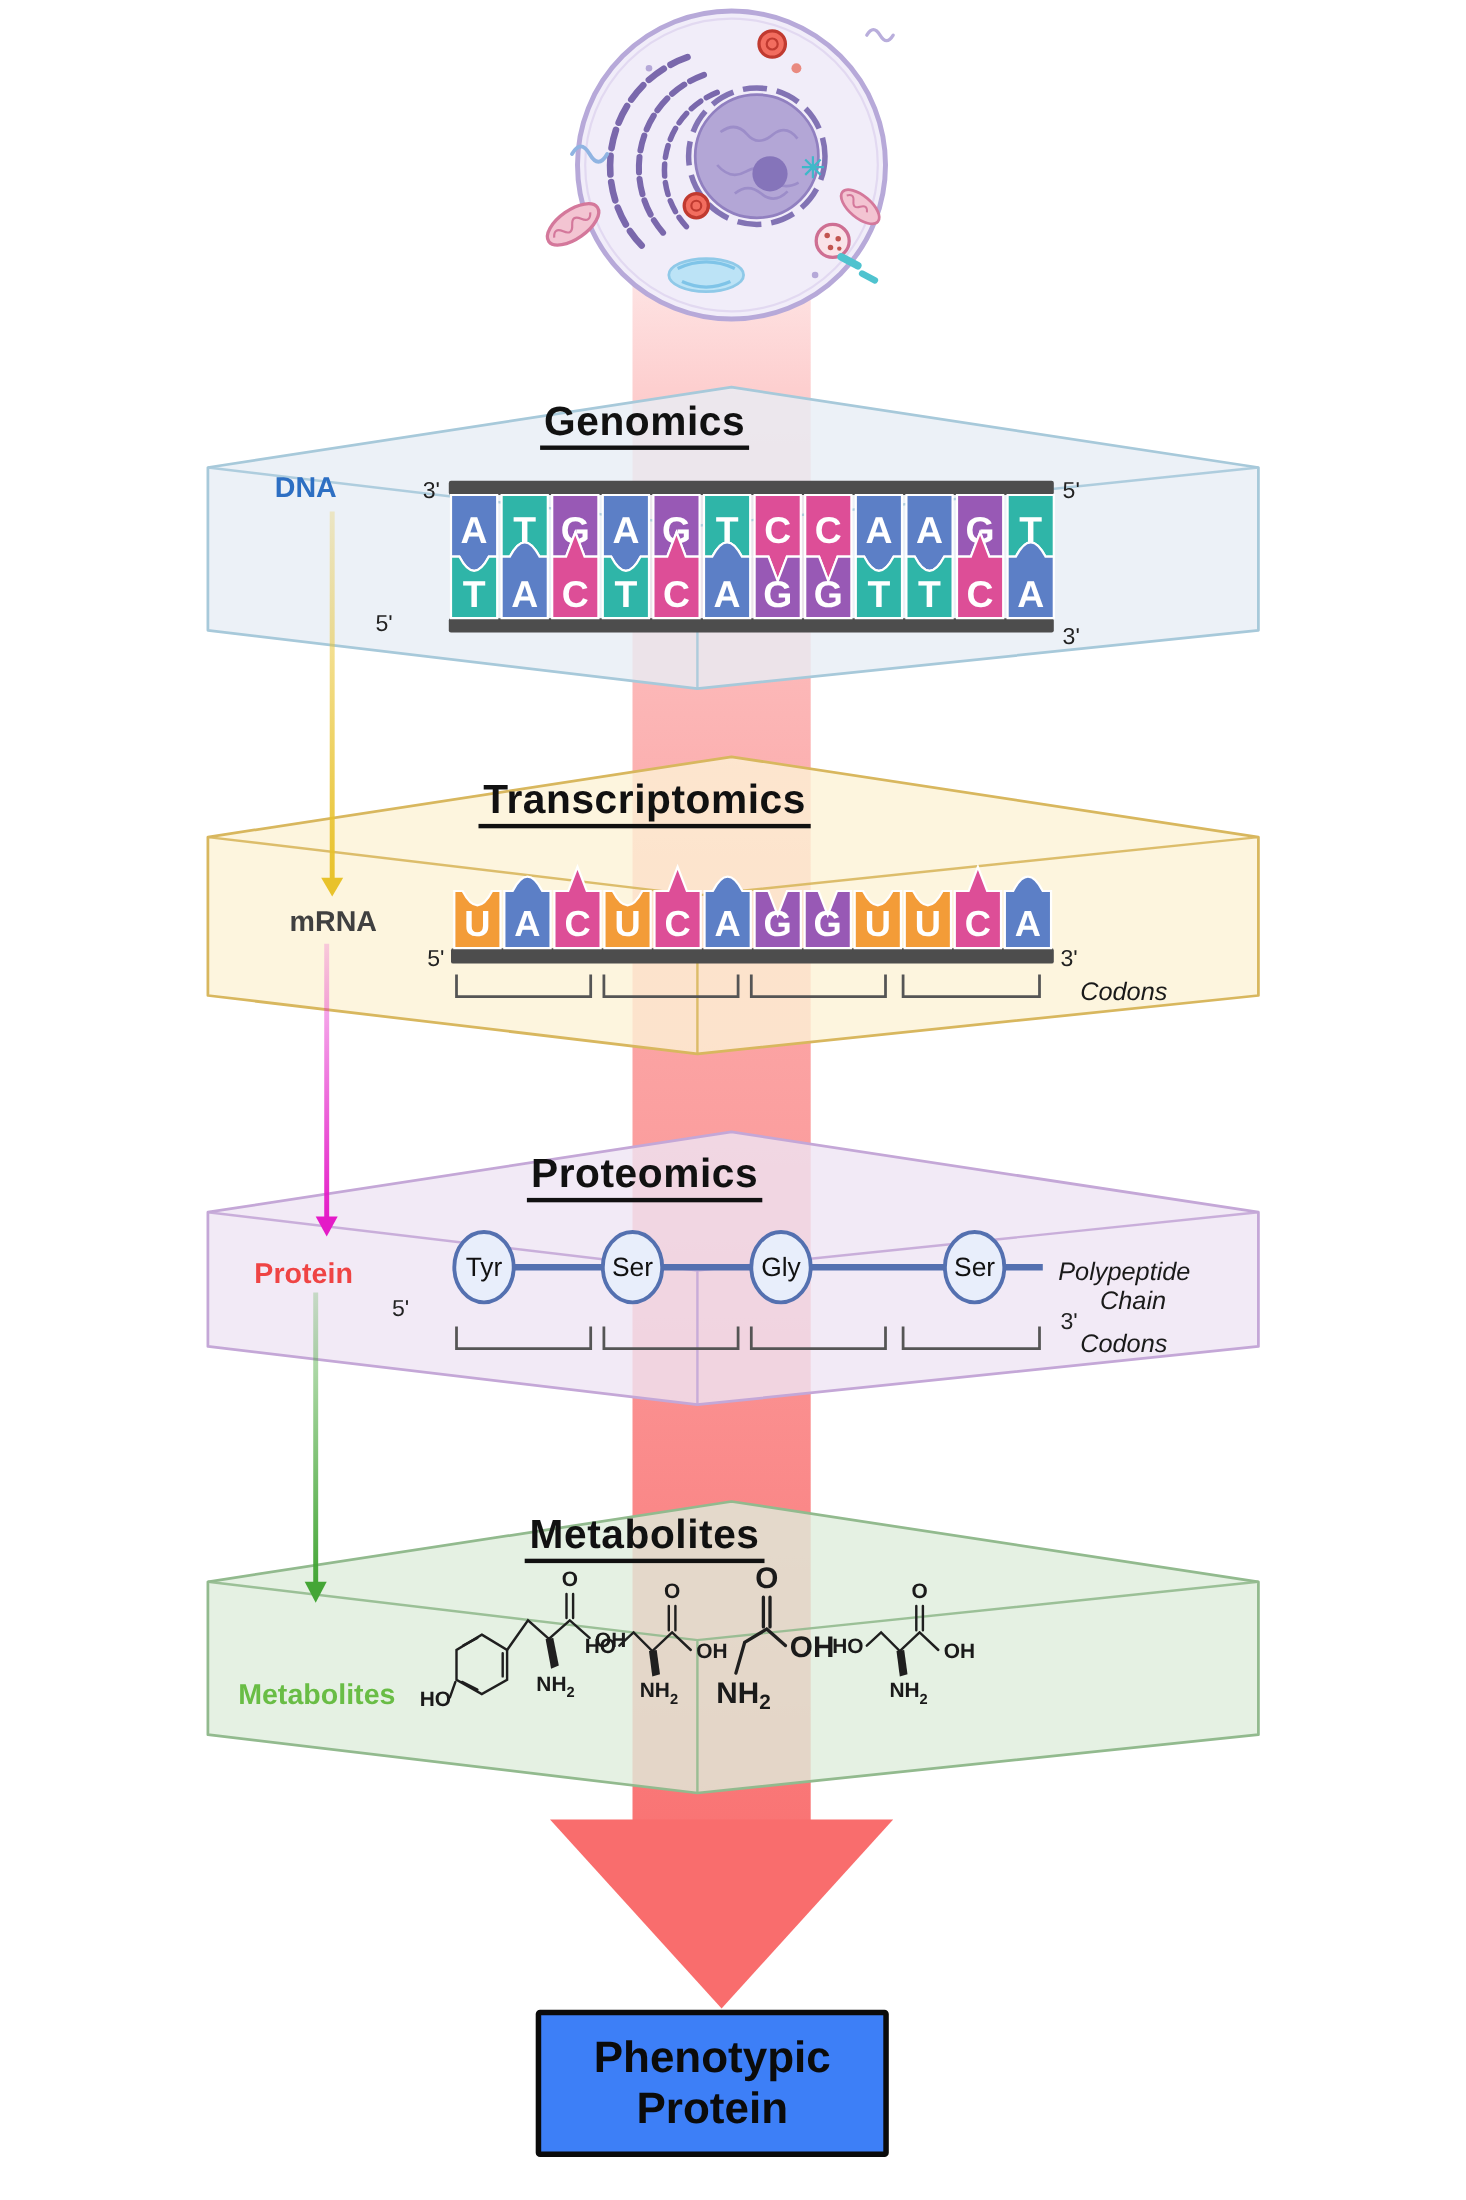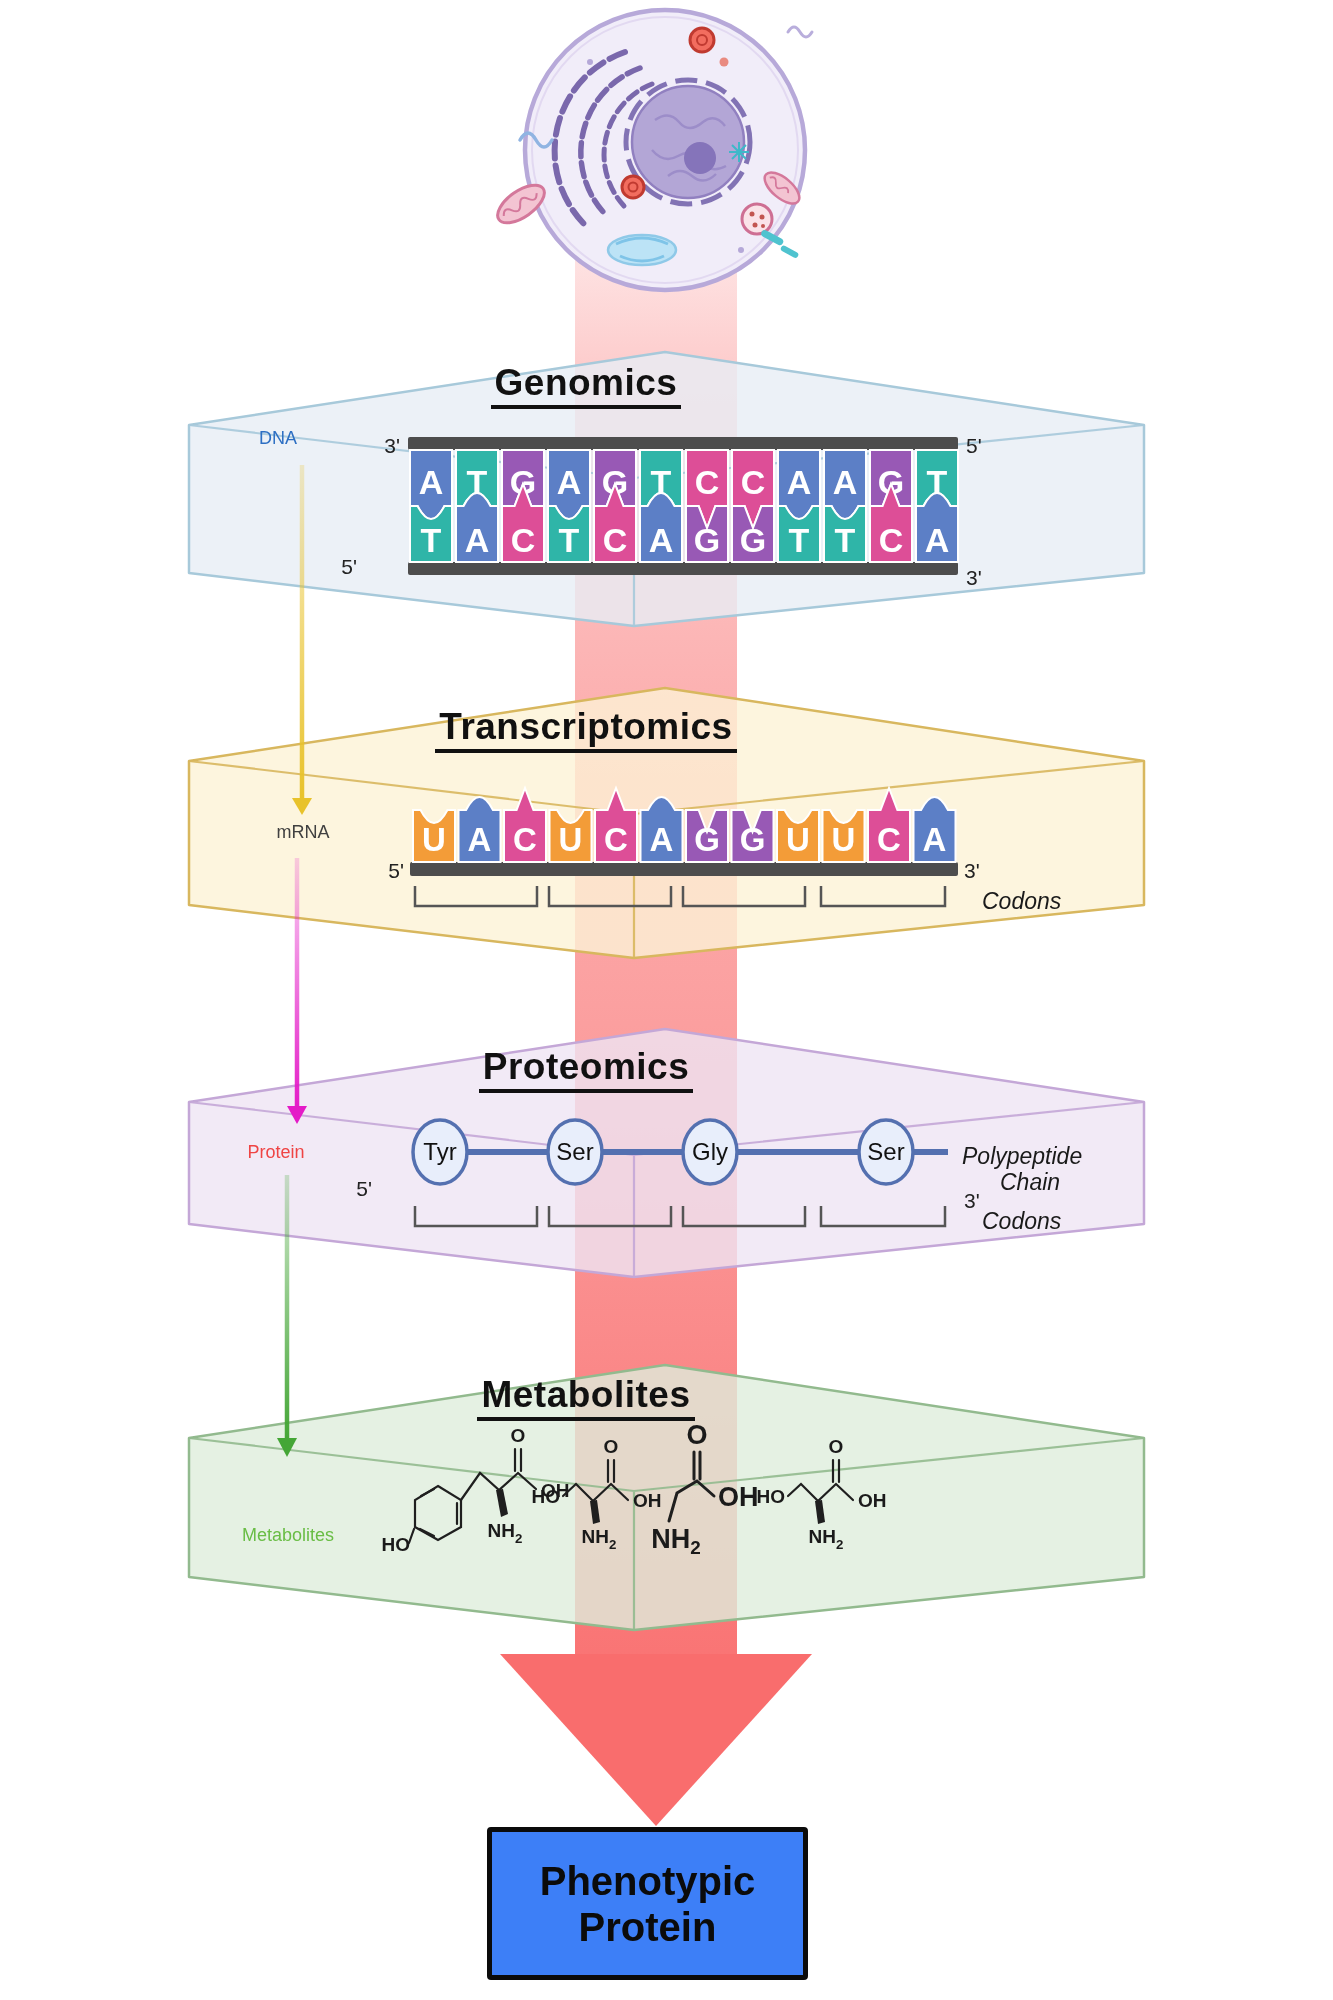--- a/index.html
+++ b/index.html
@@ -2,22 +2,22 @@
 <html><head>
 <meta charset="utf-8">
 <style>
   html,body{margin:0;padding:0;background:#ffffff;}
   .stage{position:relative;width:1333px;height:2000px;background:#fff;overflow:hidden;
          font-family:"Liberation Sans",sans-serif;}
   .stage svg{position:absolute;left:0;top:0;}
   .panel-title{position:absolute;left:0;width:1172px;text-align:center;
                font-weight:bold;font-size:37px;color:#111;letter-spacing:.5px;}
   .panel-title span{display:inline-block;border-bottom:4px solid #111;padding:0 4px 1px 4px;}
-  .side-label{position:absolute;transform:translateX(-50%);font-weight:normal;font-size:18px;white-space:nowrap;text-align:center;}
-  .outcome-box{position:absolute;left:487px;top:1827px;width:321px;height:153px;box-sizing:border-box;
+  .side-label{position:absolute;transform:translateX(-50%);font-weight:bold;font-size:26px;white-space:nowrap;text-align:center;}
+  .outcome-box{position:absolute;left:487px;top:1827px;width:321px;height:134px;box-sizing:border-box;
                border:5px solid #0b0b0b;border-radius:4px;display:flex;flex-direction:column;
                align-items:center;justify-content:center;font-weight:bold;font-size:40px;
                line-height:1.15;color:#0b0b0b;}
   text{font-family:"Liberation Sans",sans-serif;}
   .endlab{font-size:21px;fill:#222;}
   .cursive{font-style:italic;font-size:23px;fill:#1a1a1a;}
   .atom{font-size:19px;font-weight:bold;fill:#1a1a1a;}
   .atom-lg{font-size:27px;font-weight:bold;fill:#1a1a1a;}
   .bond{stroke:#1f1f1f;stroke-width:2.2;fill:none;stroke-linecap:round;}
   .bond-lg{stroke:#1f1f1f;stroke-width:3;fill:none;stroke-linecap:round;}

